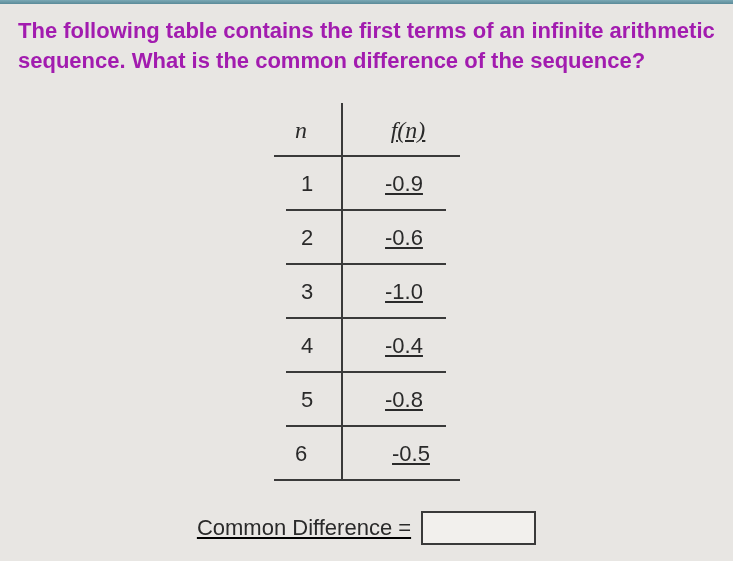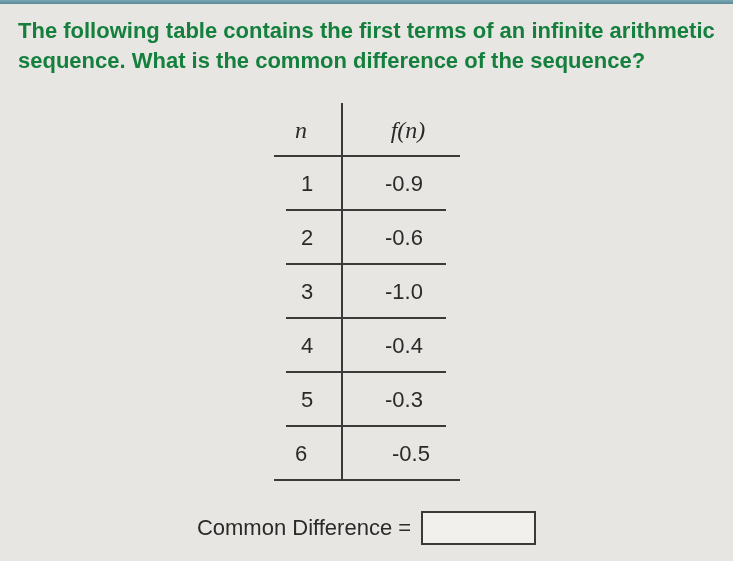--- a/index.html
+++ b/index.html
@@ -19,21 +19,21 @@
       width: 100%;
       height: 4px;
       background: linear-gradient(to bottom, #7ba8b5, #5a8a98);
     }
     .content {
       padding: 12px 18px;
     }
     .prompt {
       font-size: 22px;
       font-weight: bold;
-      color: #15803d;
+      color: #a21caf;
       line-height: 1.35;
       margin-bottom: 28px;
     }
     .table-container {
       display: flex;
       justify-content: center;
       margin-bottom: 30px;
     }
     table {
       border-collapse: collapse;
@@ -49,20 +49,21 @@
       font-style: italic;
       font-family: 'Times New Roman', serif;
       font-size: 24px;
     }
     .col-n {
       width: 68px;
       border-right: 2px solid #3a3a3a;
     }
     .col-fn {
       width: 118px;
+      text-decoration: underline;
     }
     th .cell-inner, td .cell-inner {
       border-bottom: 2px solid #3a3a3a;
       display: block;
       height: 54px;
       line-height: 54px;
     }
     th.col-n .cell-inner {
       margin-left: 12px;
       padding-right: 12px;
@@ -82,20 +83,21 @@
     tr:last-child .col-n .cell-inner,
     tr:last-child .col-fn .cell-inner {
       margin-left: 0;
       margin-right: 0;
     }
     .answer-row {
       display: flex;
       justify-content: center;
       align-items: center;
       gap: 10px;
+      text-decoration: underline;
     }
     .answer-label {
       font-size: 22px;
       color: #2a2a2a;
     }
     .answer-input {
       width: 115px;
       height: 34px;
       border: 2px solid #3a3a3a;
       background: #f2f0ed;
@@ -154,21 +156,21 @@
             </td>
           <td class="col-fn">
               <span class="cell-inner">-0.4</span>
             </td>
         </tr>
         <tr>
           <td class="col-n">
               <span class="cell-inner">5</span>
             </td>
           <td class="col-fn">
-              <span class="cell-inner">-0.3</span>
+              <span class="cell-inner">-0.8</span>
             </td>
         </tr>
         <tr>
           <td class="col-n">
               <span class="cell-inner">6</span>
             </td>
           <td class="col-fn">
               <span class="cell-inner">-0.5</span>
             </td>
         </tr>

